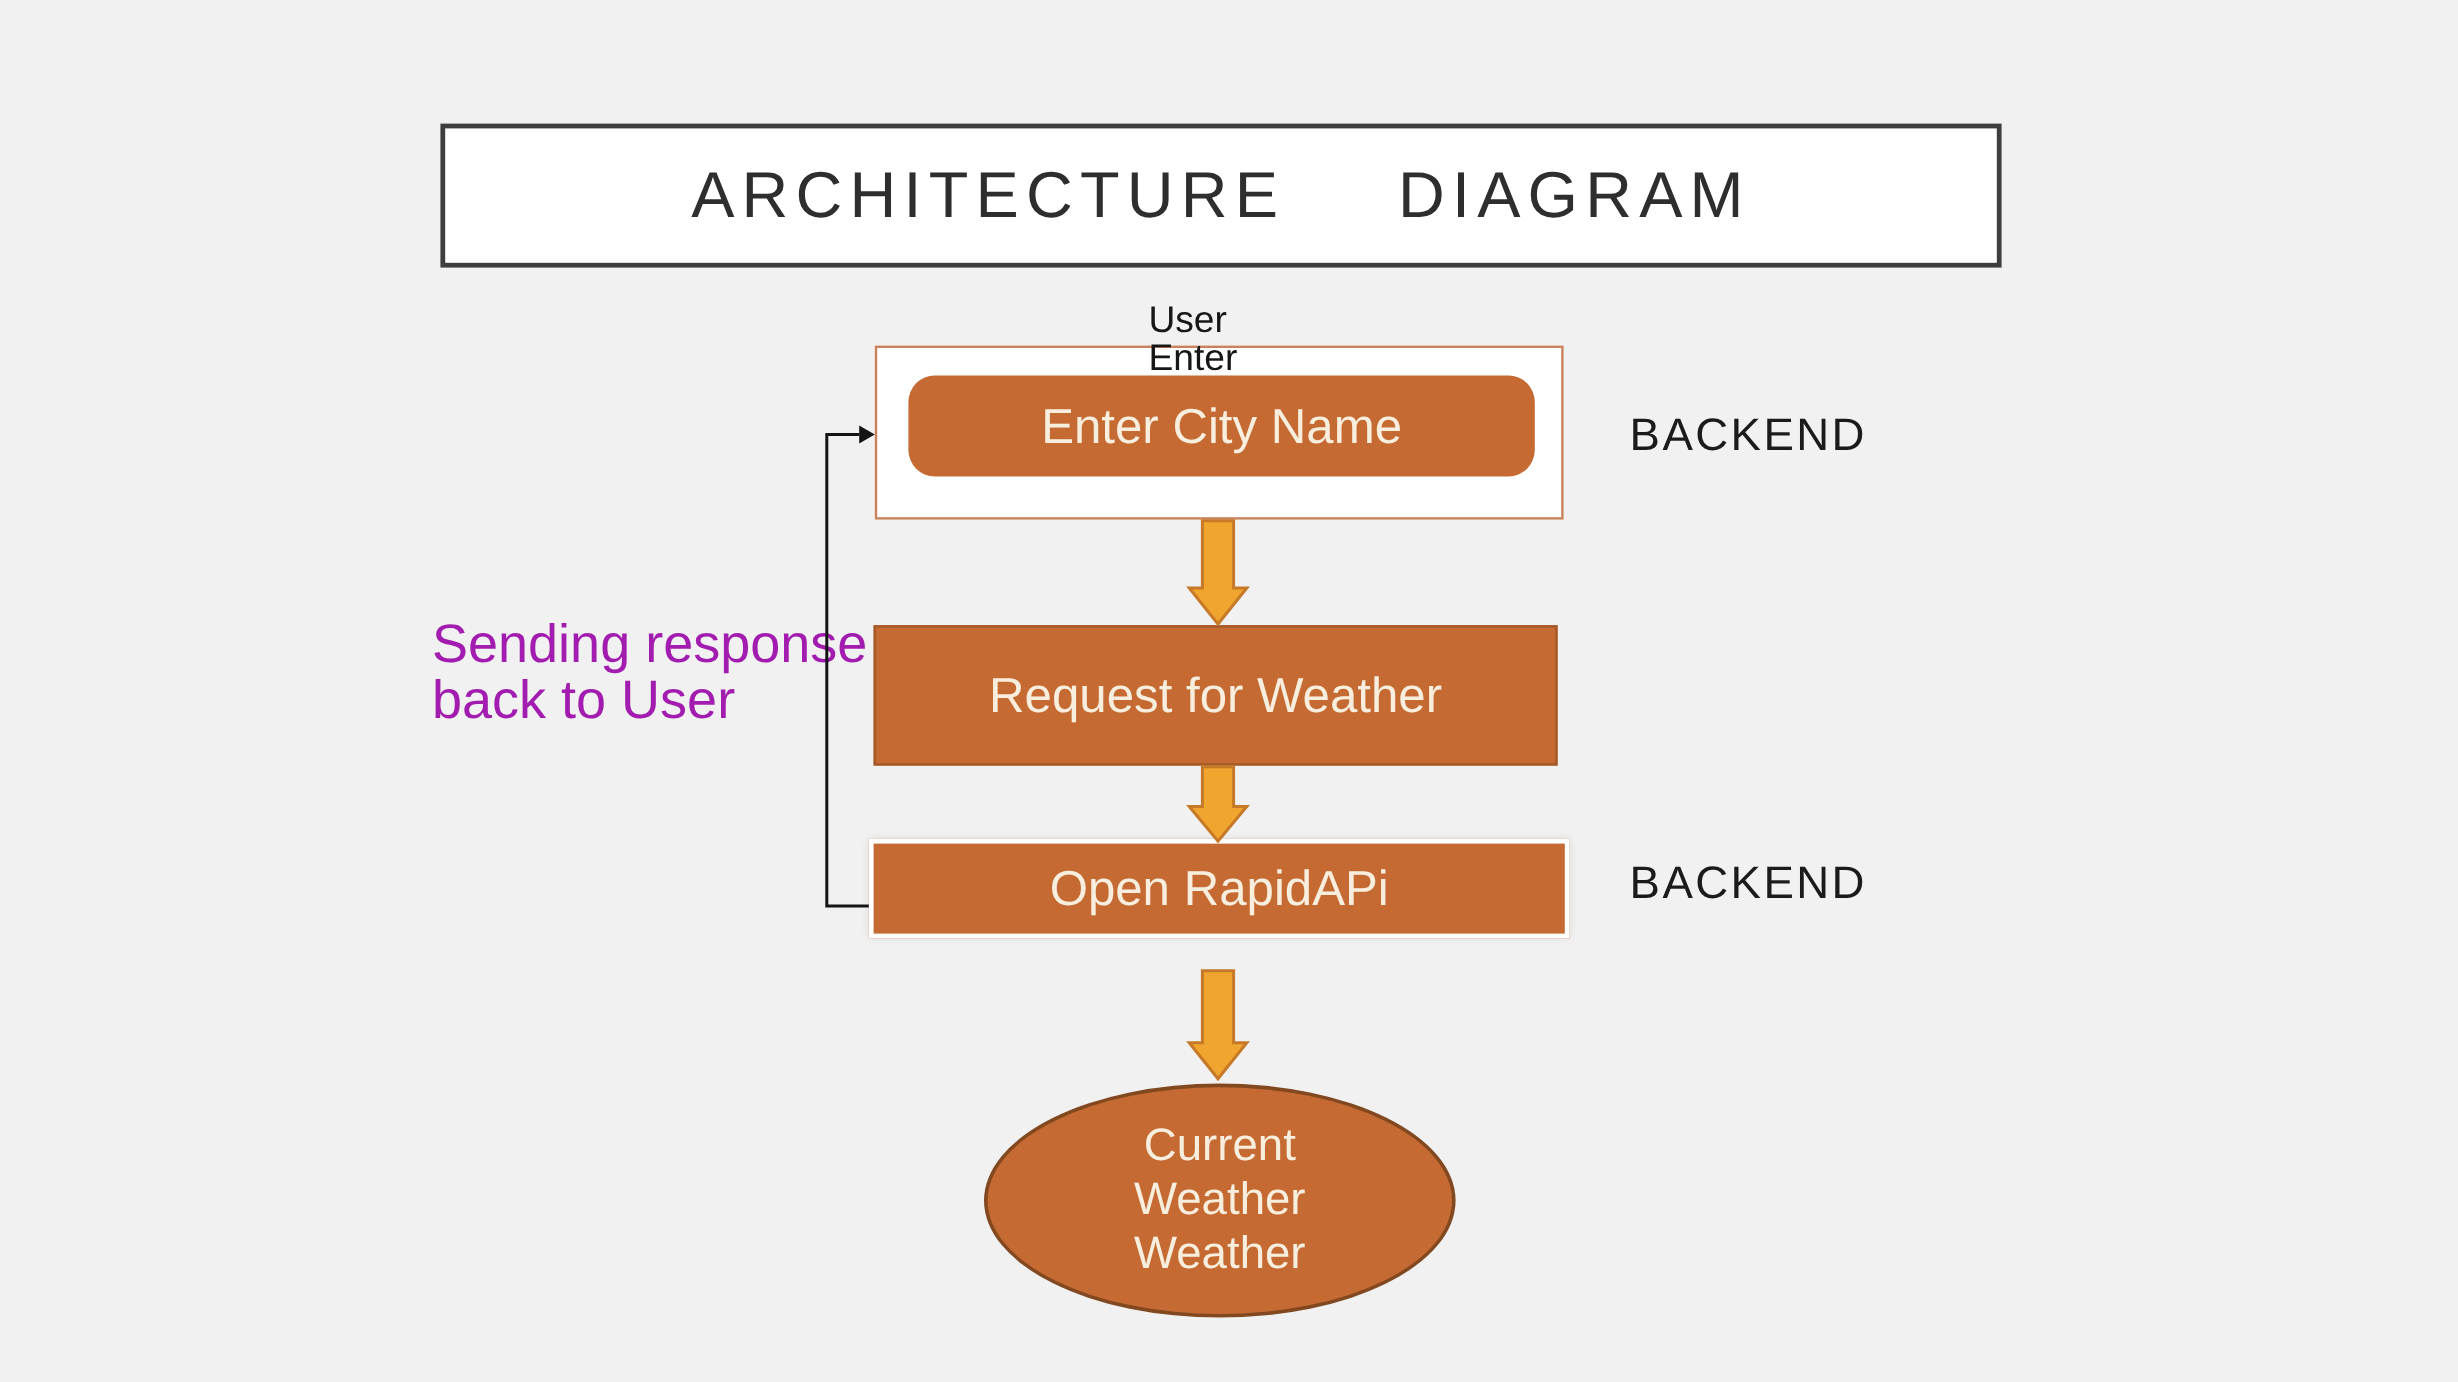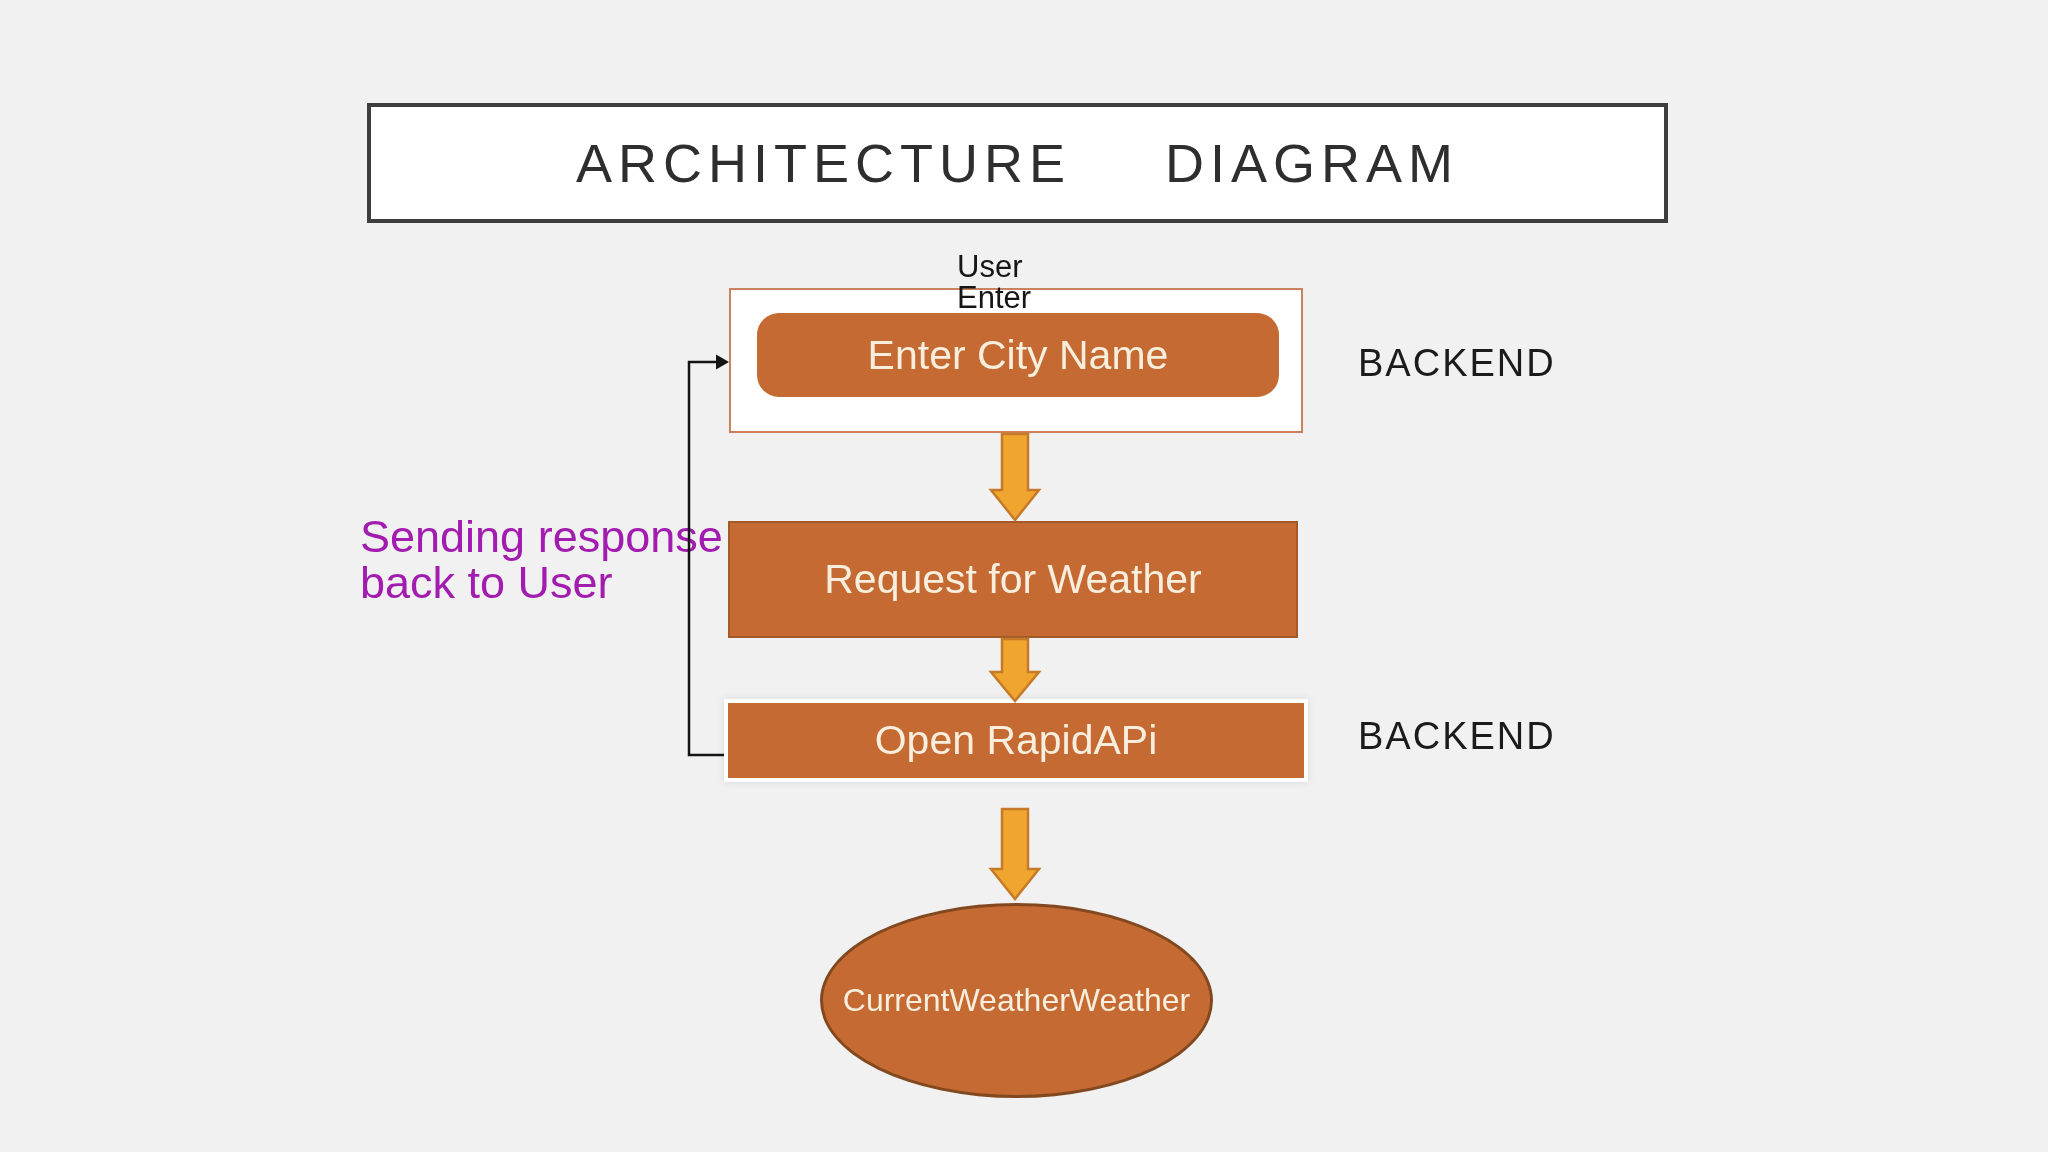--- a/index.html
+++ b/index.html
@@ -61,21 +61,21 @@
     border:2px solid var(--request-stroke);
   }
   .rapid-box{
     position:absolute;left:724px;top:699px;width:584px;height:83px;
     border:4px solid #ffffff;
     box-shadow:0 0 8px rgba(0,0,0,0.10);
   }
   .result-ellipse{
     position:absolute;left:820px;top:903px;width:393px;height:195px;
     border-radius:50%;border:3px solid var(--ellipse-stroke);
-    flex-direction:row;font-size:32px;line-height:45px;
+    flex-direction:column;font-size:38px;line-height:45px;
   }
 
   .side-label{
     position:absolute;font-size:38px;letter-spacing:2px;color:#1B1B1B;line-height:44px;
   }
   .frontend-label{left:1358px;top:341px;}
   .backend-label{left:1358px;top:714px;}
 
   .note{
     position:absolute;left:360px;top:514px;

